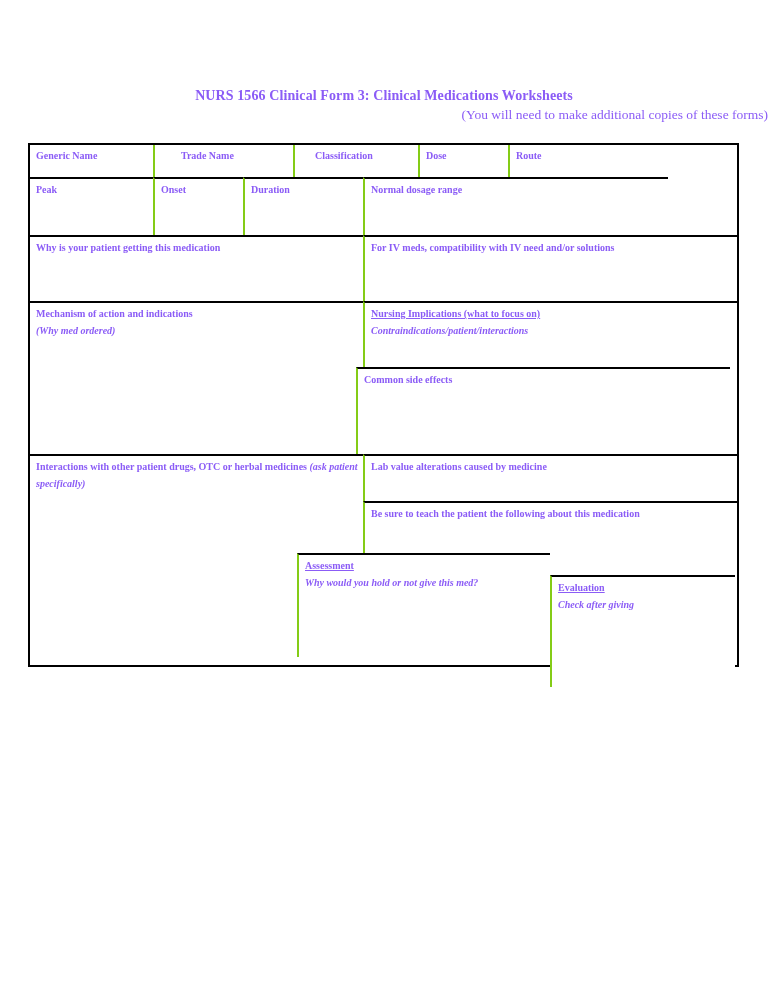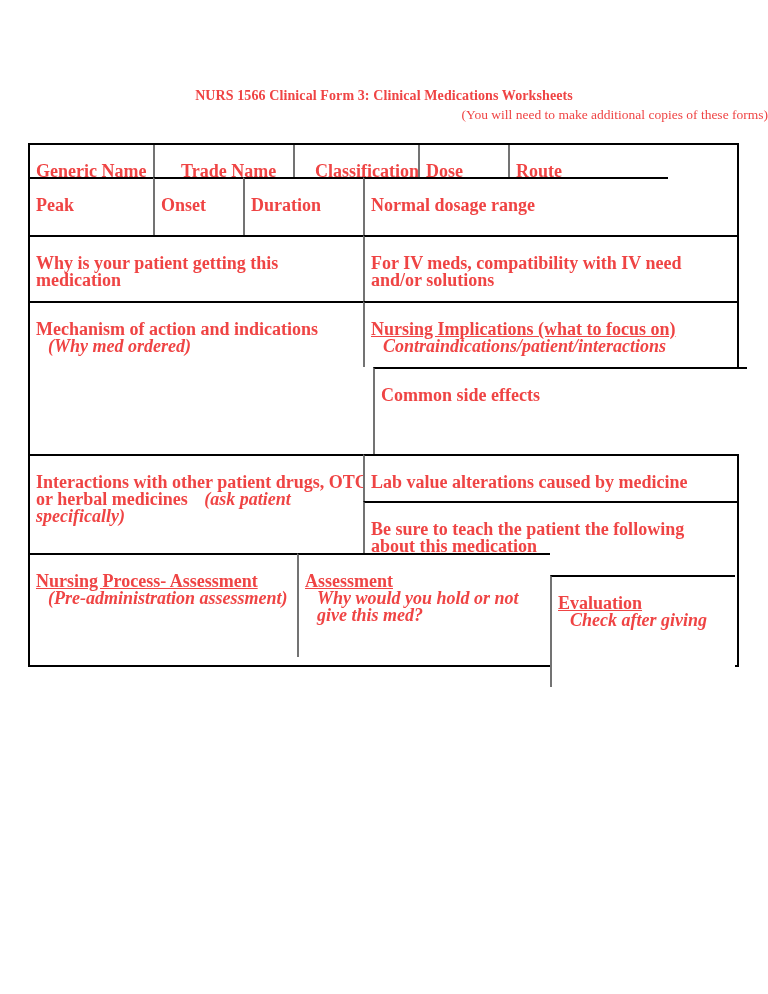--- a/index.html
+++ b/index.html
@@ -2,21 +2,21 @@
 <html><head>
 <meta charset="utf-8">
 <style>
   html, body { margin: 0; padding: 0; background: #ffffff; }
   .page {
     position: relative;
     width: 768px;
     height: 994px;
     background: #ffffff;
     font-family: "Liberation Serif", serif;
-    color: #ef4444;
+    color: #8b5cf6;
   }
   .doc-header {
     position: absolute;
     left: 0; top: 88px;
     width: 768px;
     text-align: center;
   }
   .doc-title {
     font-size: 14px;
     font-weight: bold;
@@ -31,30 +31,30 @@
   .form-table {
     position: absolute;
     left: 28px; top: 143px;
     width: 711px; height: 524px;
     border: 2px solid #000;
     box-sizing: border-box;
   }
   .cell {
     position: absolute;
     box-sizing: border-box;
-    padding: 18px 6px 0 6px;
-    font-size: 18px;
+    padding: 2px 6px 0 6px;
+    font-size: 10px;
     font-weight: bold;
     line-height: 17px;
     overflow: hidden;
     background: #ffffff;
   }
-  .bl { border-left: 2px solid #737373; }
+  .bl { border-left: 2px solid #84cc16; }
   .bt { border-top: 2px solid #000; }
-  .italic { font-style: italic; margin-left: 12px; }
+  .italic { font-style: italic; }
   .underline { text-decoration: underline; }
   .label { display: block; }
 </style>
 </head>
 <body>
 
 <div class="page">
 
   <div class="doc-header">
     <div class="doc-title">NURS 1566 Clinical Form 3: Clinical Medications Worksheets</div>
@@ -100,39 +100,35 @@
     </div>
 
     <div class="cell bt" style="left:0px;top:156px;width:333px;height:153px">
       <span class="label">Mechanism of action and indications</span>
       <span class="label italic">(Why med ordered)</span>
     </div>
     <div class="cell bl bt" style="left:333px;top:156px;width:374px;height:66px">
       <span class="label underline">Nursing Implications (what to focus on)</span>
       <span class="label italic">Contraindications/patient/interactions</span>
     </div>
-    <div class="cell bl bt" style="left:343px;top:222px;width:374px;height:87px">
+    <div class="cell bl bt" style="left:326px;top:222px;width:374px;height:87px">
       <span class="label">Common side effects</span>
     </div>
 
     <div class="cell bt" style="left:0px;top:309px;width:358px;height:99px">
       <span>Interactions with other patient drugs, OTC or herbal medicines</span>
       <span class="italic">(ask patient specifically)</span>
     </div>
     <div class="cell bl bt" style="left:333px;top:309px;width:374px;height:47px">
       <span class="label">Lab value alterations caused by medicine</span>
     </div>
     <div class="cell bl bt" style="left:333px;top:356px;width:374px;height:52px">
       <span class="label">Be sure to teach the patient the following about this medication</span>
     </div>
 
-    <div class="cell bt" style="left:0px;top:408px;width:267px;height:112px">
-      <span class="label underline">Nursing Process- Assessment</span>
-      <span class="label italic">(Pre-administration assessment)</span>
-    </div>
     <div class="cell bl bt" style="left:267px;top:408px;width:253px;height:104px">
       <span class="label underline">Assessment</span>
       <span class="label italic">Why would you hold or not give this med?</span>
     </div>
     <div class="cell bl bt" style="left:520px;top:430px;width:185px;height:112px">
       <span class="label underline">Evaluation</span>
       <span class="label italic">Check after giving</span>
     </div>
 
   </div>

